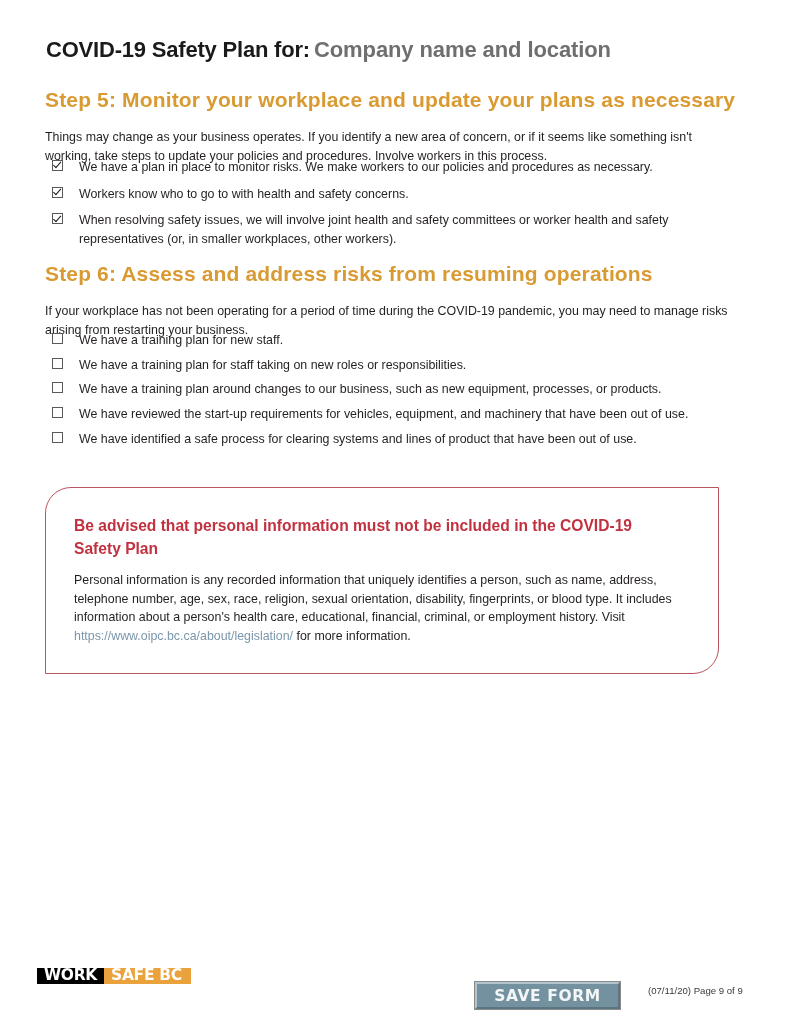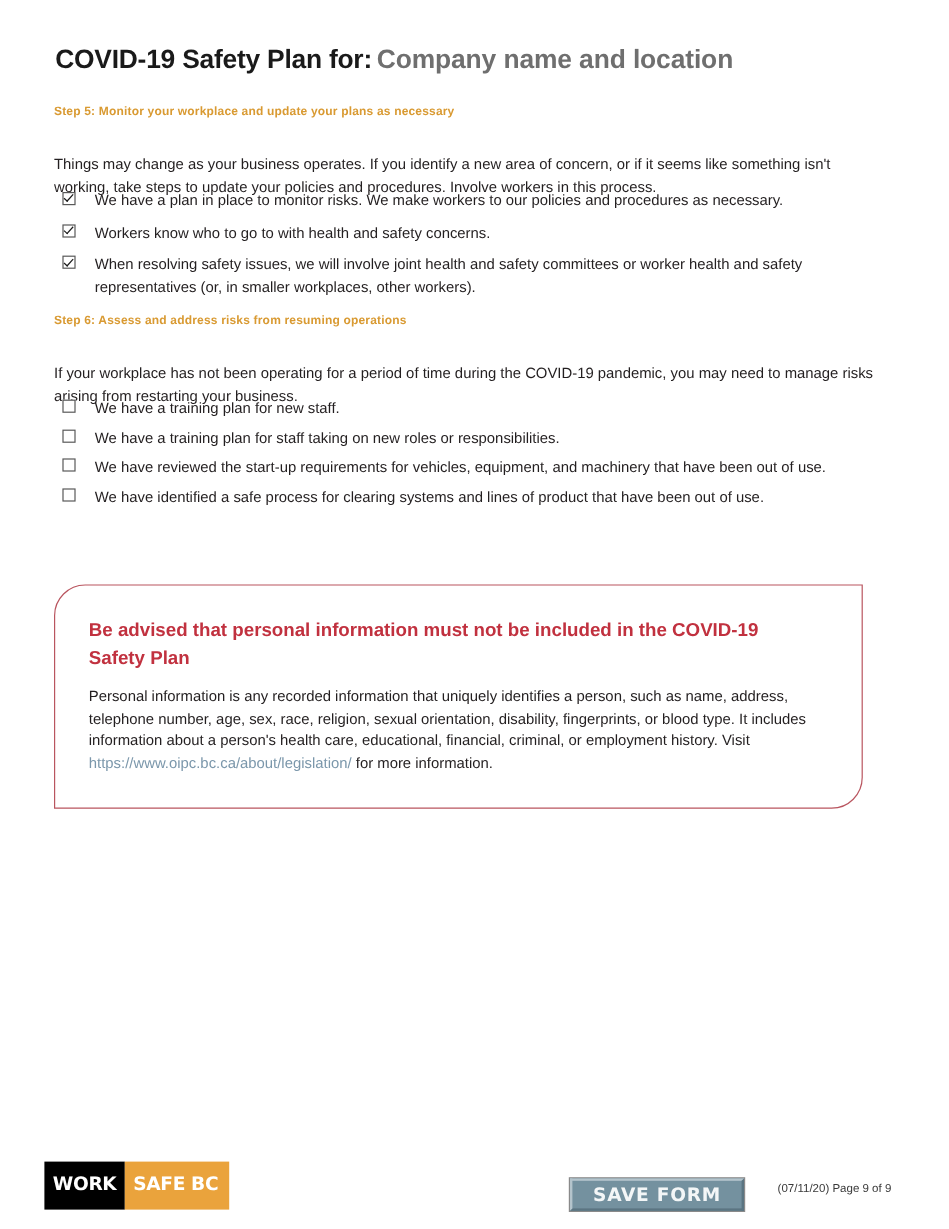--- a/index.html
+++ b/index.html
@@ -40,21 +40,21 @@
     font-weight: bold;
     color: #6f6f6f;
     letter-spacing: -0.1px;
     margin-left: 4px;
   }
 
   
   .step-heading {
     position: absolute;
     left: 45px;
-    font-size: 10px;
+    font-size: 21px;
     font-weight: bold;
     color: #d99a32;
     letter-spacing: 0.15px;
     white-space: nowrap;
   }
   #step5-heading { top: 88px; }
   #step6-heading { top: 262px; }
 
   .intro {
     position: absolute;
@@ -147,21 +147,21 @@
   .callout-link {
     color: #7b97ab;
     text-decoration: none;
   }
 
   
   .logo {
     position: absolute;
     left: 37px;
     top: 968px;
-    height: 40px;
+    height: 16px;
     display: flex;
     align-items: stretch;
     font-size: 0;
   }
   .logo-left, .logo-right {
     display: flex;
     align-items: center;
     padding: 0 7px;
   }
   .logo-left {
@@ -246,20 +246,24 @@
       <li class="check-item">
         <span class="checkbox"></span>
         <span class="check-text">We have a training plan for new staff.</span>
       </li>
       <li class="check-item">
         <span class="checkbox"></span>
         <span class="check-text">We have a training plan for staff taking on new roles or responsibilities.</span>
       </li>
       <li class="check-item">
         <span class="checkbox"></span>
+        <span class="check-text">We have a training plan around changes to our business, such as new equipment, processes, or products.</span>
+      </li>
+      <li class="check-item">
+        <span class="checkbox"></span>
         <span class="check-text">We have reviewed the start-up requirements for vehicles, equipment, and machinery that have been out of use.</span>
       </li>
       <li class="check-item">
         <span class="checkbox"></span>
         <span class="check-text">We have identified a safe process for clearing systems and lines of product that have been out of use.</span>
       </li>
     </ul>
 
   <div class="callout">
     <div class="callout-title">Be advised that personal information must not be included in the COVID-19 Safety Plan</div>

